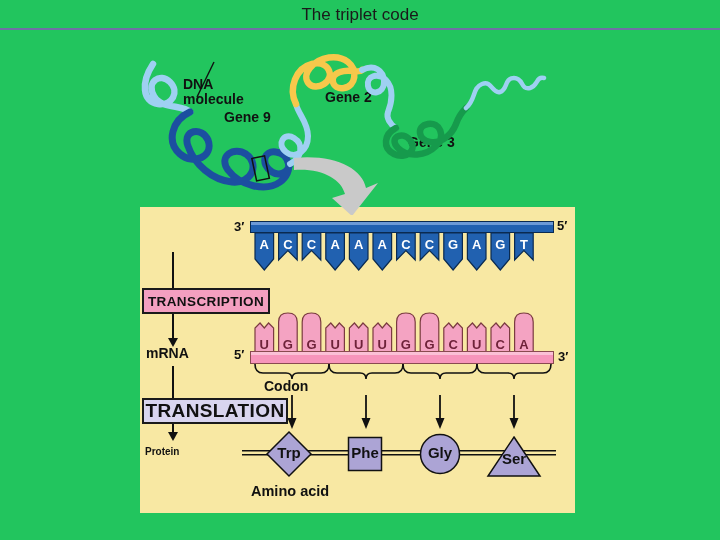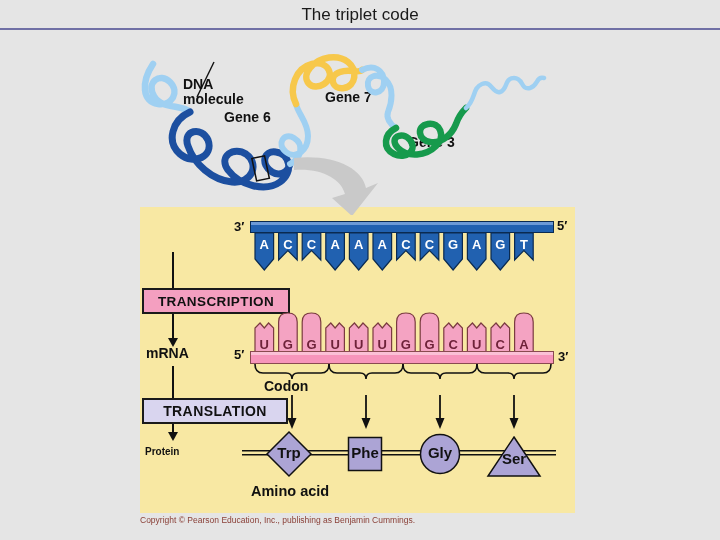--- a/index.html
+++ b/index.html
@@ -1,44 +1,44 @@
 <!DOCTYPE html>
 <html><head>
 <meta charset="utf-8">
 <style>
   html,body{margin:0;padding:0;background:#fff;}
-  #stage{position:relative;width:720px;height:540px;background:#e5e5e5;overflow:hidden;
+  #stage{position:relative;width:720px;height:540px;background:#22c55e;overflow:hidden;
          font-family:"Liberation Sans",sans-serif;color:#111;}
   .abs{position:absolute;}
   #title{top:5px;left:0;width:720px;text-align:center;font-size:17px;color:#1a1a1a;}
   #title-rule{top:28px;left:0;width:720px;height:2px;}
   .mol-label{font-weight:bold;font-size:14px;color:#111;line-height:15px;}
   #dna-molecule-label{top:33px;left:183px;width:74px;margin-top:44px;}
   #gene1-label{top:110px;left:224px;}
   #gene2-label{top:90px;left:325px;}
   #gene3-label{top:135px;left:408px;}
   #panel{top:207px;left:140px;width:435px;height:306px;}
   .blabel{font-weight:bold;font-size:13.5px;line-height:15px;color:#111;}
   #dna-strand-label{top:219px;left:150px;}
   .prime{font-weight:bold;font-size:13px;color:#111;}
   #dna-left-end{top:219px;left:234px;}
   #dna-right-end{top:218px;left:557px;}
   #dna-bar{top:221px;left:250px;width:304px;height:12px;border:1px solid #0A2A50;box-sizing:border-box;}
   #dna-tabs{top:233px;left:252px;}
-  #transcription-box{top:288px;left:142px;width:148px;height:26px;border:2px solid #1a1a1a;
+  #transcription-box{top:288px;left:142px;width:128px;height:26px;border:2px solid #1a1a1a;
       display:flex;align-items:center;justify-content:center;font-weight:bold;font-size:13.5px;letter-spacing:.4px;box-sizing:border-box;}
   #mrna-label{top:346px;left:146px;font-size:14px;}
   #mrna-left-end{top:347px;left:234px;}
   #mrna-right-end{top:349px;left:558px;}
   #mrna-tabs{top:311px;left:252px;}
   #mrna-bar{top:351px;left:250px;width:304px;height:13px;border:1px solid #8a4a50;box-sizing:border-box;}
   #codon-svg{top:362px;left:240px;}
   #codon-label{top:379px;left:264px;font-size:14px;}
   #translation-box{top:398px;left:142px;width:146px;height:26px;border:2px solid #1a1a1a;
-      display:flex;align-items:center;justify-content:center;font-weight:bold;font-size:14px;letter-spacing:.4px;box-sizing:border-box;}
+      display:flex;align-items:center;justify-content:center;font-weight:bold;font-size:19px;letter-spacing:.4px;box-sizing:border-box;}
   #protein-label{top:444px;left:145px;font-size:10px;}
   #protein-svg{top:429px;left:238px;}
   #amino-acid-label{top:484px;left:251px;font-size:14.5px;}
   #copyright{top:515px;left:140px;font-size:8.5px;}
   svg{display:block;}
 </style>
 </head>
 <body>
 
 <div id="stage">
@@ -62,22 +62,22 @@
       <path d="M296,104 C288,88 296,68 312,64 C328,60 336,76 324,84 C312,92 300,80 310,68 C320,56 338,54 348,62 C358,70 356,86 344,88 C332,90 328,76 340,72 C350,68 358,74 362,70" fill="none" stroke="#F7C84B" stroke-width="6.5" stroke-linecap="round" stroke-linejoin="round"></path>
       <path d="M362,70 C374,64 384,70 384,82 C384,94 370,96 368,86 C366,76 378,72 386,80 C394,88 392,102 388,112 C386,118 390,124 396,128" fill="none" stroke="#9FD0F2" stroke-width="6" stroke-linecap="round" stroke-linejoin="round"></path>
       <path d="M396,128 C384,134 382,148 394,154 C406,160 418,150 410,140 C402,130 388,138 398,148 C408,158 426,156 436,146 C446,136 440,122 428,124 C416,126 418,140 430,142 C442,144 452,134 456,124 C458,118 462,112 466,108" fill="none" stroke="#169A4C" stroke-width="6.5" stroke-linecap="round" stroke-linejoin="round"></path>
       <path d="M466,108 C476,100 472,88 482,84 C492,80 492,94 500,92 C508,90 504,78 514,78 C524,78 520,90 530,88 C538,86 536,76 544,78" fill="none" stroke="#9FD0F2" stroke-width="4.5" stroke-linecap="round" stroke-linejoin="round"></path>
       <line x1="214" y1="62" x2="197" y2="97" stroke="#111" stroke-width="1.4"></line>
       <rect x="254" y="157" width="13" height="23" fill="none" stroke="#111" stroke-width="1.5" transform="rotate(-12 260 168)"></rect>
       <path d="M294,158 C334,154 362,168 366,188 L378,183 L352,216 L332,198 L345,194 C341,179 322,168 294,170 Z" fill="#C9C9C9"></path>
     </svg>
 
   <div class="abs mol-label" id="dna-molecule-label">DNA molecule</div>
-  <div class="abs mol-label" id="gene1-label">Gene 6</div>
-  <div class="abs mol-label" id="gene2-label">Gene 7</div>
+  <div class="abs mol-label" id="gene1-label">Gene 9</div>
+  <div class="abs mol-label" id="gene2-label">Gene 2</div>
   <div class="abs mol-label" id="gene3-label">Gene 3</div>
 
   <div class="abs prime" id="dna-left-end">3′</div>
   <div class="abs" id="dna-bar" style="background: linear-gradient(rgb(108, 154, 214) 0%, rgb(108, 154, 214) 28%, rgb(33, 97, 176) 28%);"></div>
   <div class="abs prime" id="dna-right-end">5′</div>
   <svg class="abs" id="dna-tabs" width="288" height="40" viewBox="0 0 288 40">
       <path d="M3,0 L21.6,0 L21.6,26 L12.3,37 L3,26 Z" fill="#2161B0" stroke="#0A2A50" stroke-width="1.2"></path>
       <text x="12.3" y="16" fill="#FFFFFF" font-size="13" font-weight="bold" text-anchor="middle" font-family="&quot;Liberation Sans&quot;,sans-serif">A</text>
       <path d="M26.6,0 L45.2,0 L45.2,27 L35.900000000000006,17.5 L26.6,27 Z" fill="#2161B0" stroke="#0A2A50" stroke-width="1.2"></path>
       <text x="35.900000000000006" y="16" fill="#FFFFFF" font-size="13" font-weight="bold" text-anchor="middle" font-family="&quot;Liberation Sans&quot;,sans-serif">C</text>
@@ -162,14 +162,13 @@
       <text x="51" y="29" fill="#111" font-size="15" font-weight="bold" text-anchor="middle" font-family="&quot;Liberation Sans&quot;,sans-serif">Trp</text>
       <rect x="110.5" y="8.5" width="33" height="33" fill="#ACA4D5" stroke="#111" stroke-width="1.5"></rect>
       <text x="127" y="29" fill="#111" font-size="15" font-weight="bold" text-anchor="middle" font-family="&quot;Liberation Sans&quot;,sans-serif">Phe</text>
       <circle cx="202" cy="25" r="19.5" fill="#ACA4D5" stroke="#111" stroke-width="1.5"></circle>
       <text x="202" y="29" fill="#111" font-size="15" font-weight="bold" text-anchor="middle" font-family="&quot;Liberation Sans&quot;,sans-serif">Gly</text>
       <polygon points="276,8 302,47 250,47" fill="#ACA4D5" stroke="#111" stroke-width="1.5"></polygon>
       <text x="276" y="35" fill="#111" font-size="15" font-weight="bold" text-anchor="middle" font-family="&quot;Liberation Sans&quot;,sans-serif">Ser</text>
     </svg>
   <div class="abs blabel" id="amino-acid-label">Amino acid</div>
 
-  <div class="abs" id="copyright" style="color: rgb(138, 64, 56);">Copyright © Pearson Education, Inc., publishing as Benjamin Cummings.</div>
 </div>
 
 </body></html>

